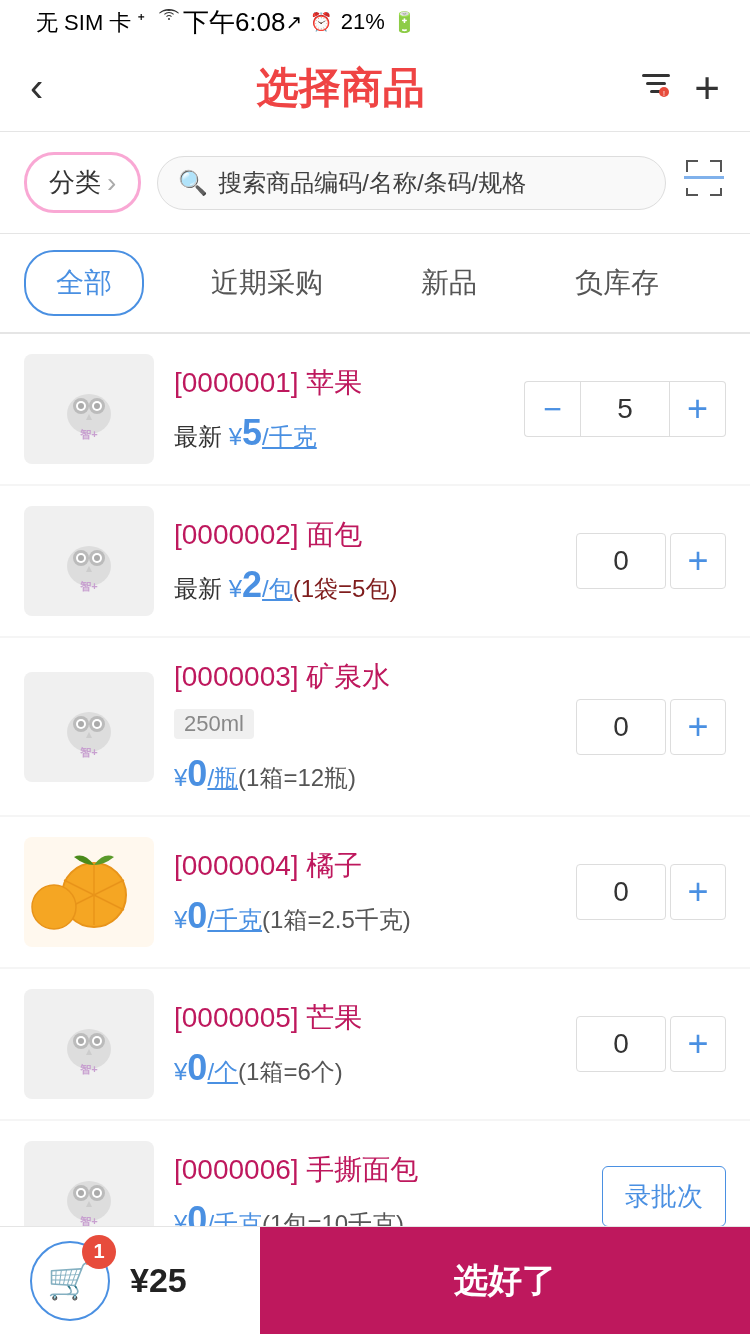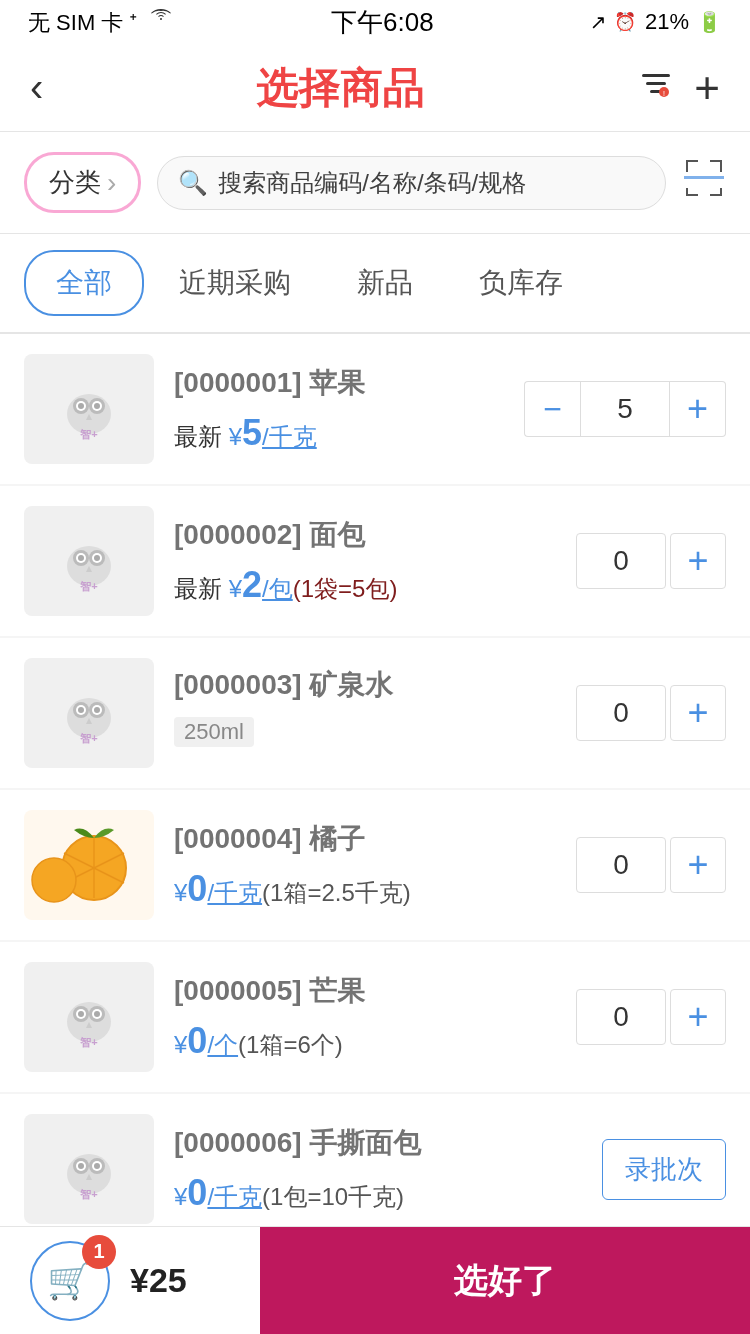--- a/index.html
+++ b/index.html
@@ -12,22 +12,22 @@
       overflow-x: hidden;
       font-size: 28px;
     }
 
     
     .status-bar {
       background: #fff;
       height: 44px;
       display: flex;
       align-items: center;
-      justify-content: space-between;
-      padding: 0 28px;
+      justify-content: flex-start;
+      padding: 0 36px;
       font-size: 24px;
       font-weight: 500;
     }
     .status-left {
       display: flex;
       align-items: center;
       gap: 10px;
       font-size: 22px;
     }
     .status-center {
@@ -110,21 +110,21 @@
       color: #555;
       cursor: pointer;
     }
 
     
     .tab-bar {
       background: #fff;
       display: flex;
       align-items: center;
       padding: 16px 24px;
-      gap: 4px;
+      gap: 36px;
       border-bottom: 2px solid #e5e5e5;
     }
     .tab-item {
       padding: 12px 30px;
       border-radius: 30px;
       font-size: 28px;
       cursor: pointer;
       border: 1px solid transparent;
     }
     .tab-item.active {
@@ -162,22 +162,22 @@
     }
     .owl-svg {
       width: 70px;
       height: 70px;
     }
     .product-info {
       flex: 1;
     }
     .product-name {
       font-size: 28px;
-      font-weight: 700;
-      color: #737373;
+      font-weight: 400;
+      color: #be185d;
       margin-bottom: 10px;
     }
     .product-spec {
       font-size: 22px;
       color: #888;
       background: #f0f0f0;
       display: inline-block;
       padding: 2px 10px;
       border-radius: 4px;
       margin-bottom: 8px;
@@ -486,20 +486,23 @@
         <text x="50%" y="64" text-anchor="middle" fill="#c8a0d0" font-size="11" font-family="sans-serif" font-weight="bold">智+</text>
       </svg>
     </div>
     <div class="product-info">
       <div class="product-name">
         <span>[0000003]</span> <span>矿泉水</span>
       </div>
       <div style="margin-bottom:6px;">
         <span class="product-spec">250ml</span>
       </div>
+      <div class="product-price">
+        <span class="price-yen">¥</span><span class="price-num">0</span><span class="price-unit">/瓶</span><span style="color:#555; font-size:24px;">(1箱=12瓶)</span>
+      </div>
     </div>
     <div class="quantity-ctrl">
       <input class="qty-input" value="0" readonly="" style="border-radius: 4px; border: 1px solid rgb(221, 221, 221);">
       <button class="qty-plus-only" style="margin-left:4px;">+</button>
     </div>
   </div>
 
   <div class="product-item">
     <div class="product-thumb" style="background:#fff8ee; position:relative; overflow:hidden;">
 

